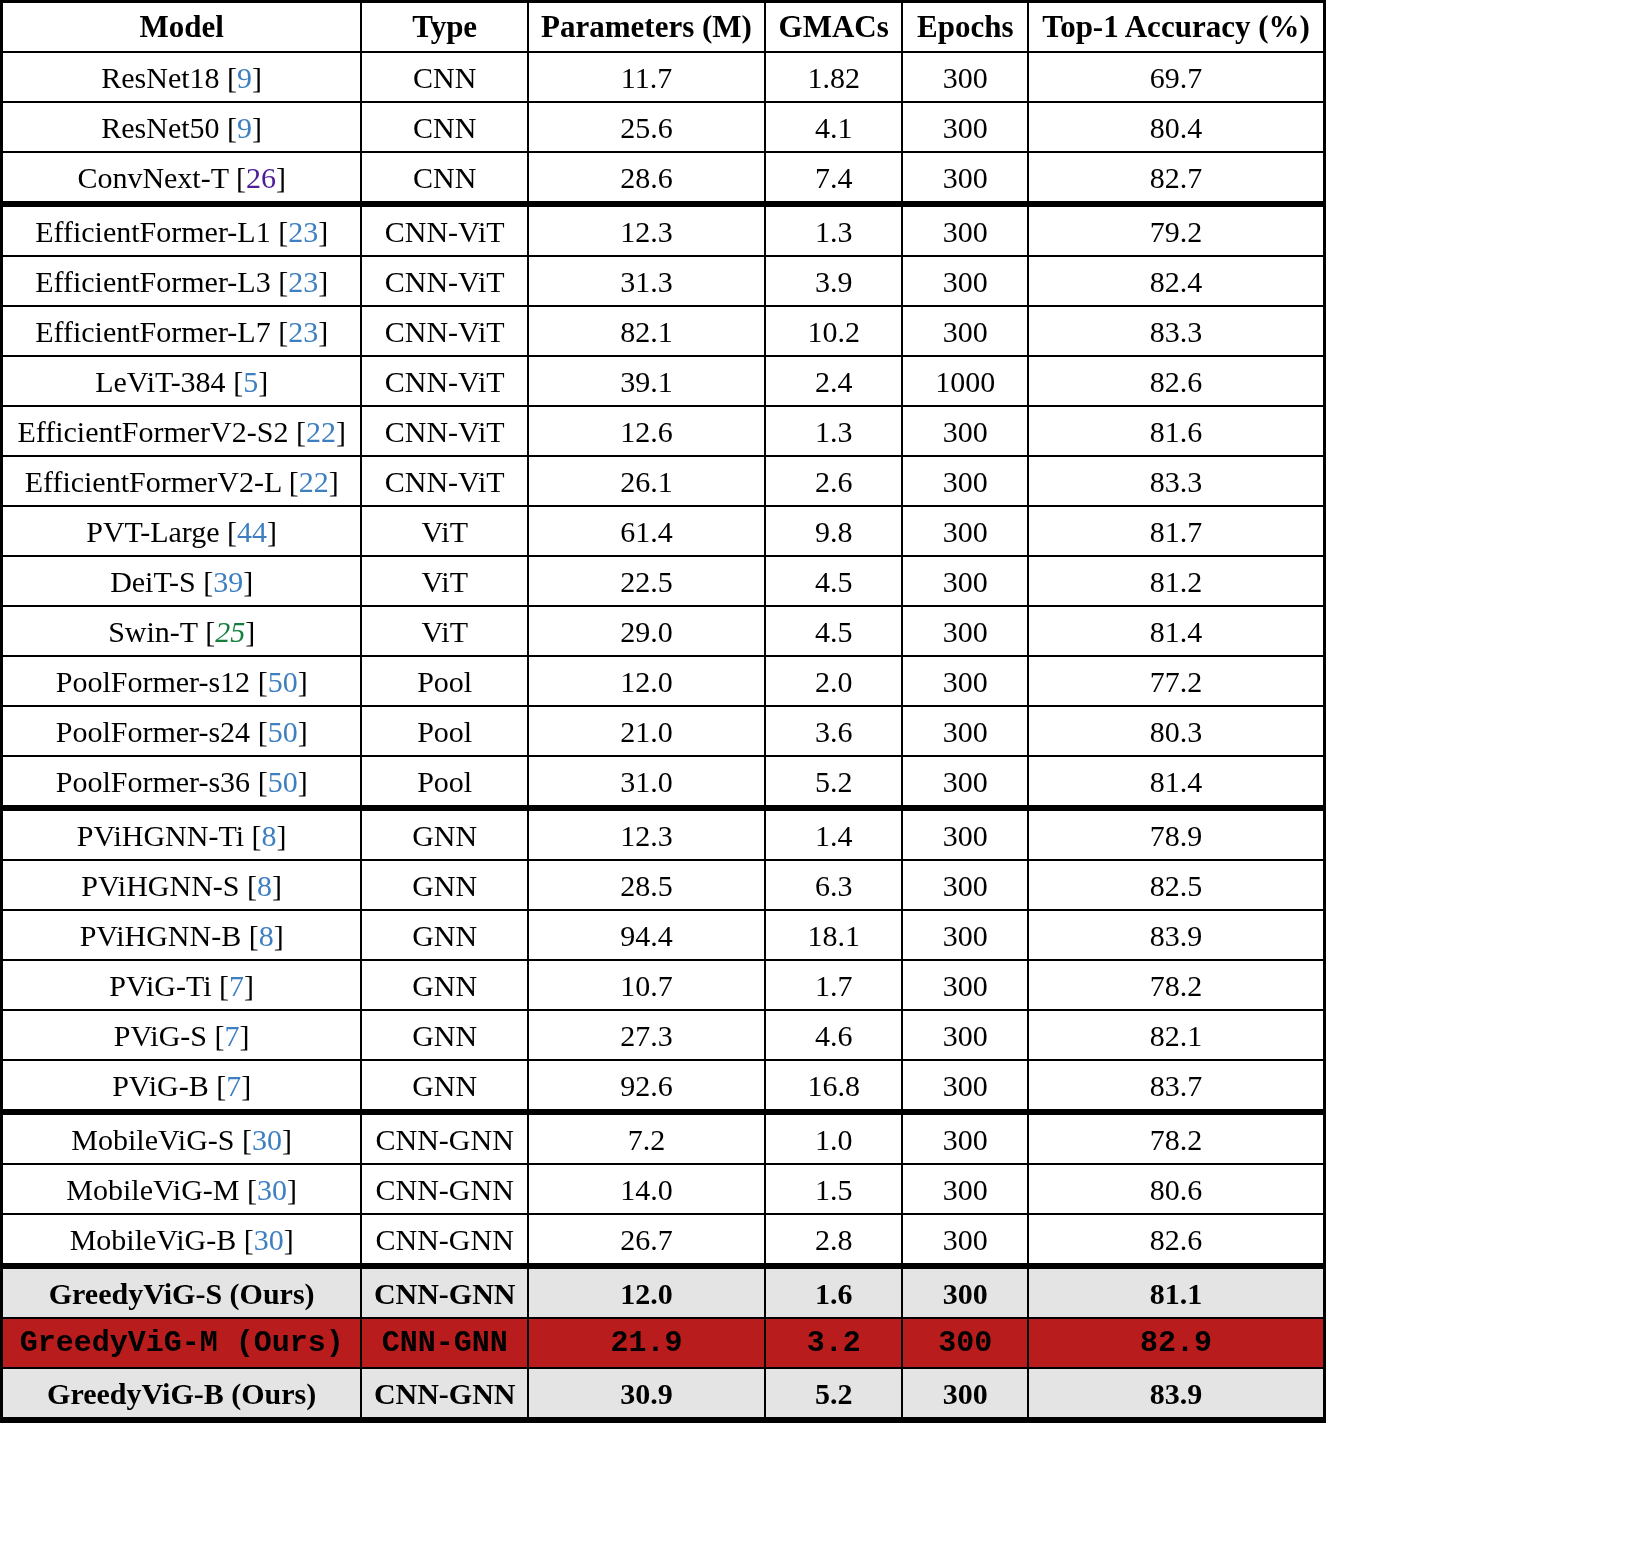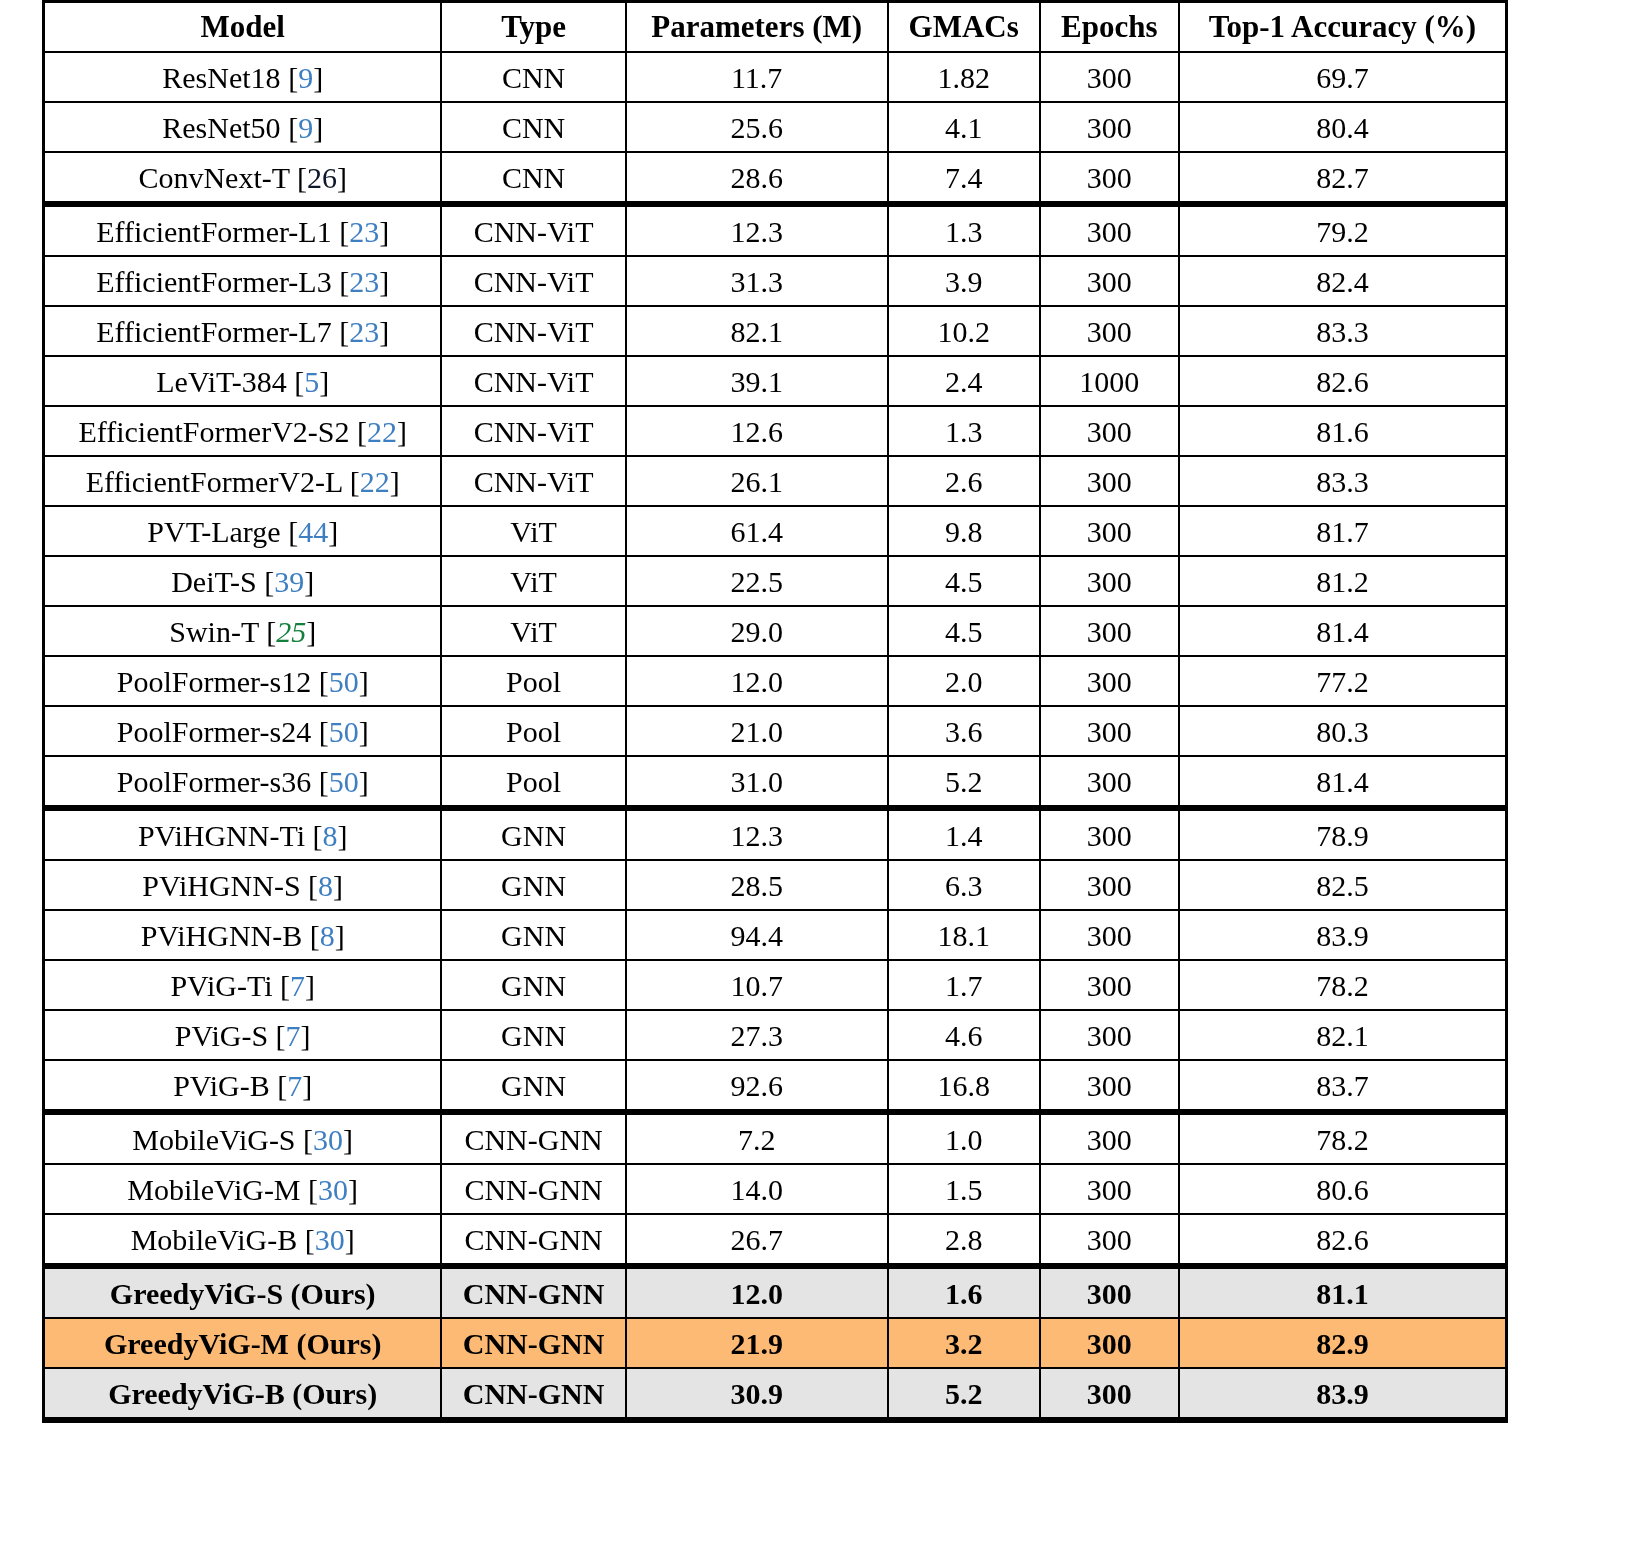--- a/index.html
+++ b/index.html
@@ -6,26 +6,25 @@
     margin: 0;
     padding: 0;
     background: #ffffff;
   }
   body {
     width: 1634px;
     font-family: "Liberation Serif", "DejaVu Serif", serif;
     color: #000000;
   }
   table.model-table {
-    width: 1466px;
+    width: 1326px;
     border-collapse: collapse;
     table-layout: fixed;
     border: 3px solid #000000;
     border-bottom-width: 6px;
-    margin-left: 42px;
   }
   col.c-model  { width: 27.2%; }
   col.c-type   { width: 12.6%; }
   col.c-params { width: 17.9%; }
   col.c-gmacs  { width: 10.4%; }
   col.c-epochs { width:  9.5%; }
   col.c-top1   { width: 22.4%; }
 
   th, td {
     border: 2px solid #000000;
@@ -85,21 +84,21 @@
       </tr>
       <tr>
         <td><span>ResNet50</span> <span>[</span><span class="cite" style="color: rgb(62, 127, 193);">9</span><span>]</span></td>
         <td>CNN</td>
         <td>25.6</td>
         <td>4.1</td>
         <td>300</td>
         <td>80.4</td>
       </tr>
       <tr>
-        <td><span>ConvNext-T</span> <span>[</span><span class="cite" style="color: #0f172a;">26</span><span>]</span></td>
+        <td><span>ConvNext-T</span> <span>[</span><span class="cite" style="color: #4c1d95;">26</span><span>]</span></td>
         <td>CNN</td>
         <td>28.6</td>
         <td>7.4</td>
         <td>300</td>
         <td>82.7</td>
       </tr>
       <tr class="group-start">
         <td><span>EfficientFormer-L1</span> <span>[</span><span class="cite" style="color: rgb(62, 127, 193);">23</span><span>]</span></td>
         <td>CNN-ViT</td>
         <td>12.3</td>
@@ -268,21 +267,21 @@
         <td>82.6</td>
       </tr>
       <tr class="group-start ours" style="background: rgb(228, 228, 228);">
         <td><span>GreedyViG-S (Ours)</span></td>
         <td>CNN-GNN</td>
         <td>12.0</td>
         <td>1.6</td>
         <td>300</td>
         <td>81.1</td>
       </tr>
-      <tr class="ours" style="background: #fdba74;">
+      <tr class="ours" style="background: #b91c1c; font-family: Liberation Mono, monospace;">
         <td><span>GreedyViG-M (Ours)</span></td>
         <td>CNN-GNN</td>
         <td>21.9</td>
         <td>3.2</td>
         <td>300</td>
         <td>82.9</td>
       </tr>
       <tr class="ours" style="background: rgb(228, 228, 228);">
         <td><span>GreedyViG-B (Ours)</span></td>
         <td>CNN-GNN</td>

